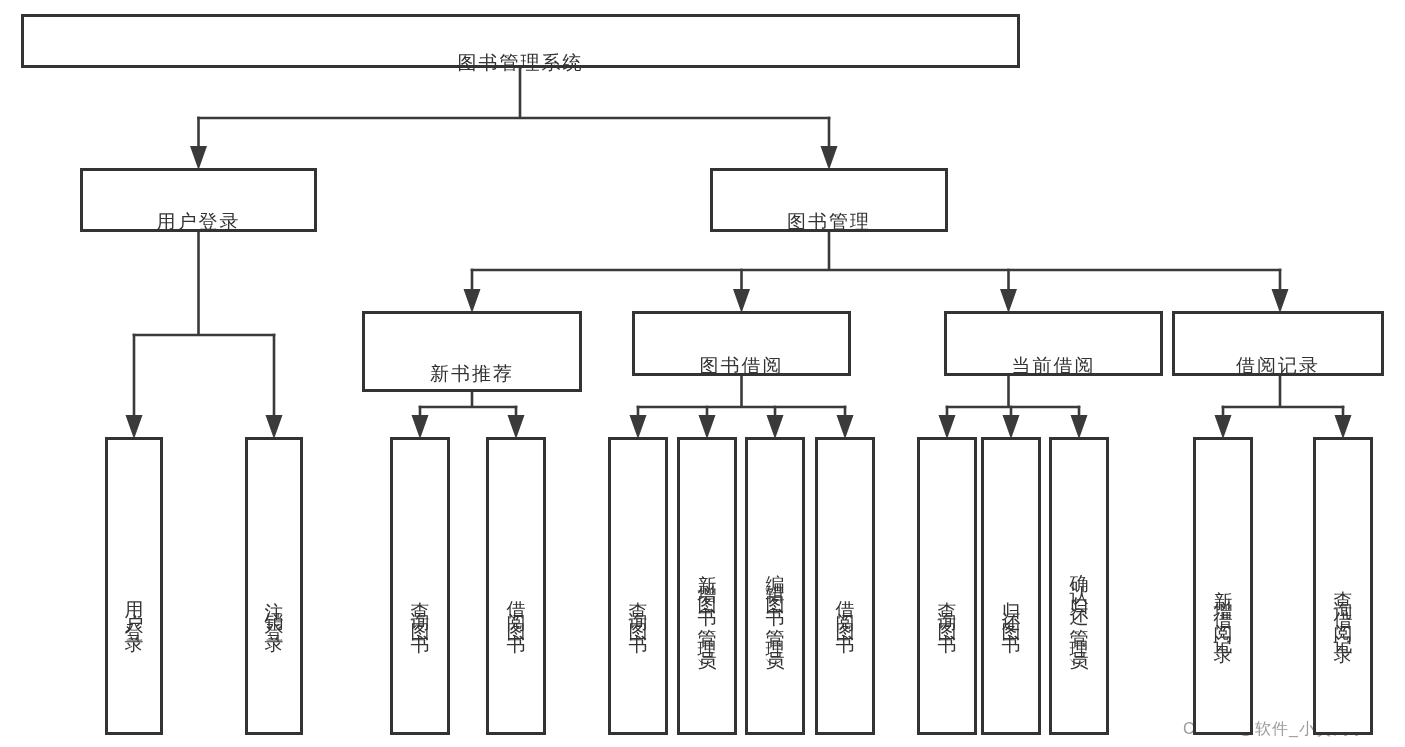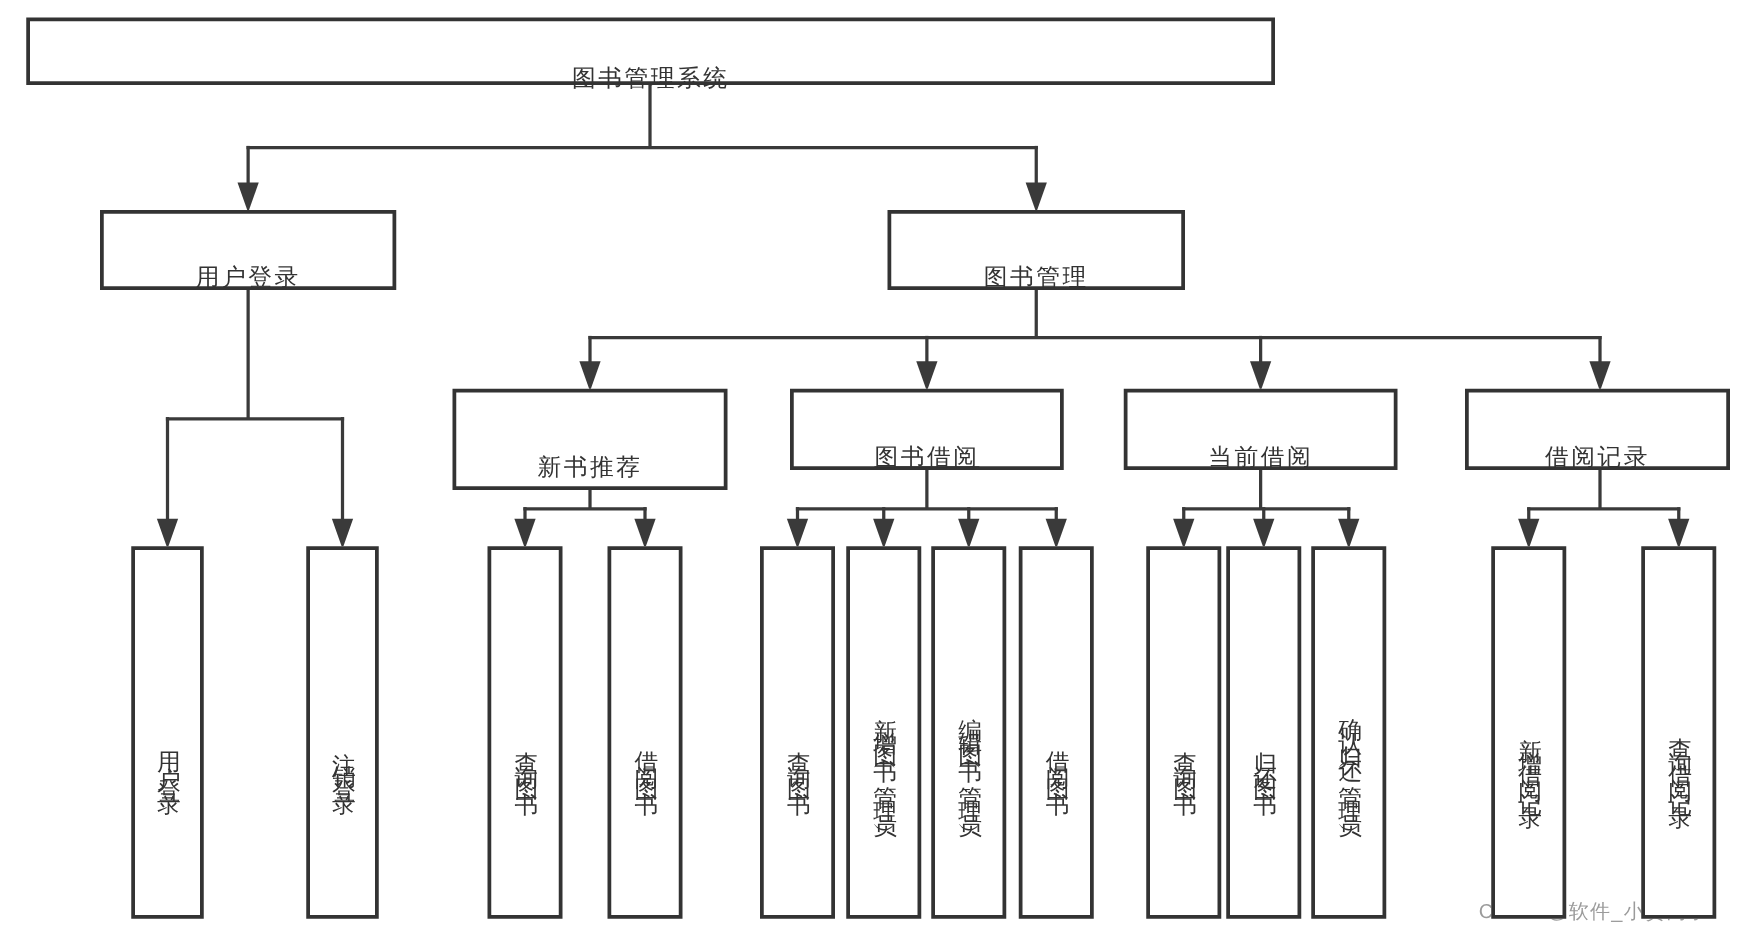--- a/index.html
+++ b/index.html
@@ -122,21 +122,21 @@
     </div>
     <div class="node" style="left: 710px; top: 168px; width: 238px; height: 64px; border-color: rgb(51, 51, 51); color: rgb(51, 51, 51);">
       <span class="lbl">图书管理</span>
     </div>
     <div class="node" style="left: 362px; top: 311px; width: 220px; height: 81px; border-color: rgb(51, 51, 51); color: rgb(51, 51, 51);">
       <span class="lbl">新书推荐</span>
     </div>
     <div class="node" style="left: 632px; top: 311px; width: 219px; height: 65px; border-color: rgb(51, 51, 51); color: rgb(51, 51, 51); text-decoration: underline;">
       <span class="lbl">图书借阅</span>
     </div>
-    <div class="node" style="left: 899px; top: 311px; width: 219px; height: 65px; border-color: rgb(51, 51, 51); color: rgb(51, 51, 51);">
+    <div class="node" style="left: 944px; top: 311px; width: 219px; height: 65px; border-color: rgb(51, 51, 51); color: rgb(51, 51, 51);">
       <span class="lbl">当前借阅</span>
     </div>
     <div class="node" style="left: 1172px; top: 311px; width: 212px; height: 65px; border-color: rgb(51, 51, 51); color: rgb(51, 51, 51);">
       <span class="lbl">借阅记录</span>
     </div>
     <div class="node vert" style="left: 105px; top: 437px; width: 58px; height: 298px; border-color: rgb(51, 51, 51); color: rgb(51, 51, 51);">
       <span class="lbl">用户登录</span>
     </div>
     <div class="node vert" style="left: 245px; top: 437px; width: 58px; height: 298px; border-color: rgb(51, 51, 51); color: rgb(51, 51, 51);">
       <span class="lbl">注销登录</span>

